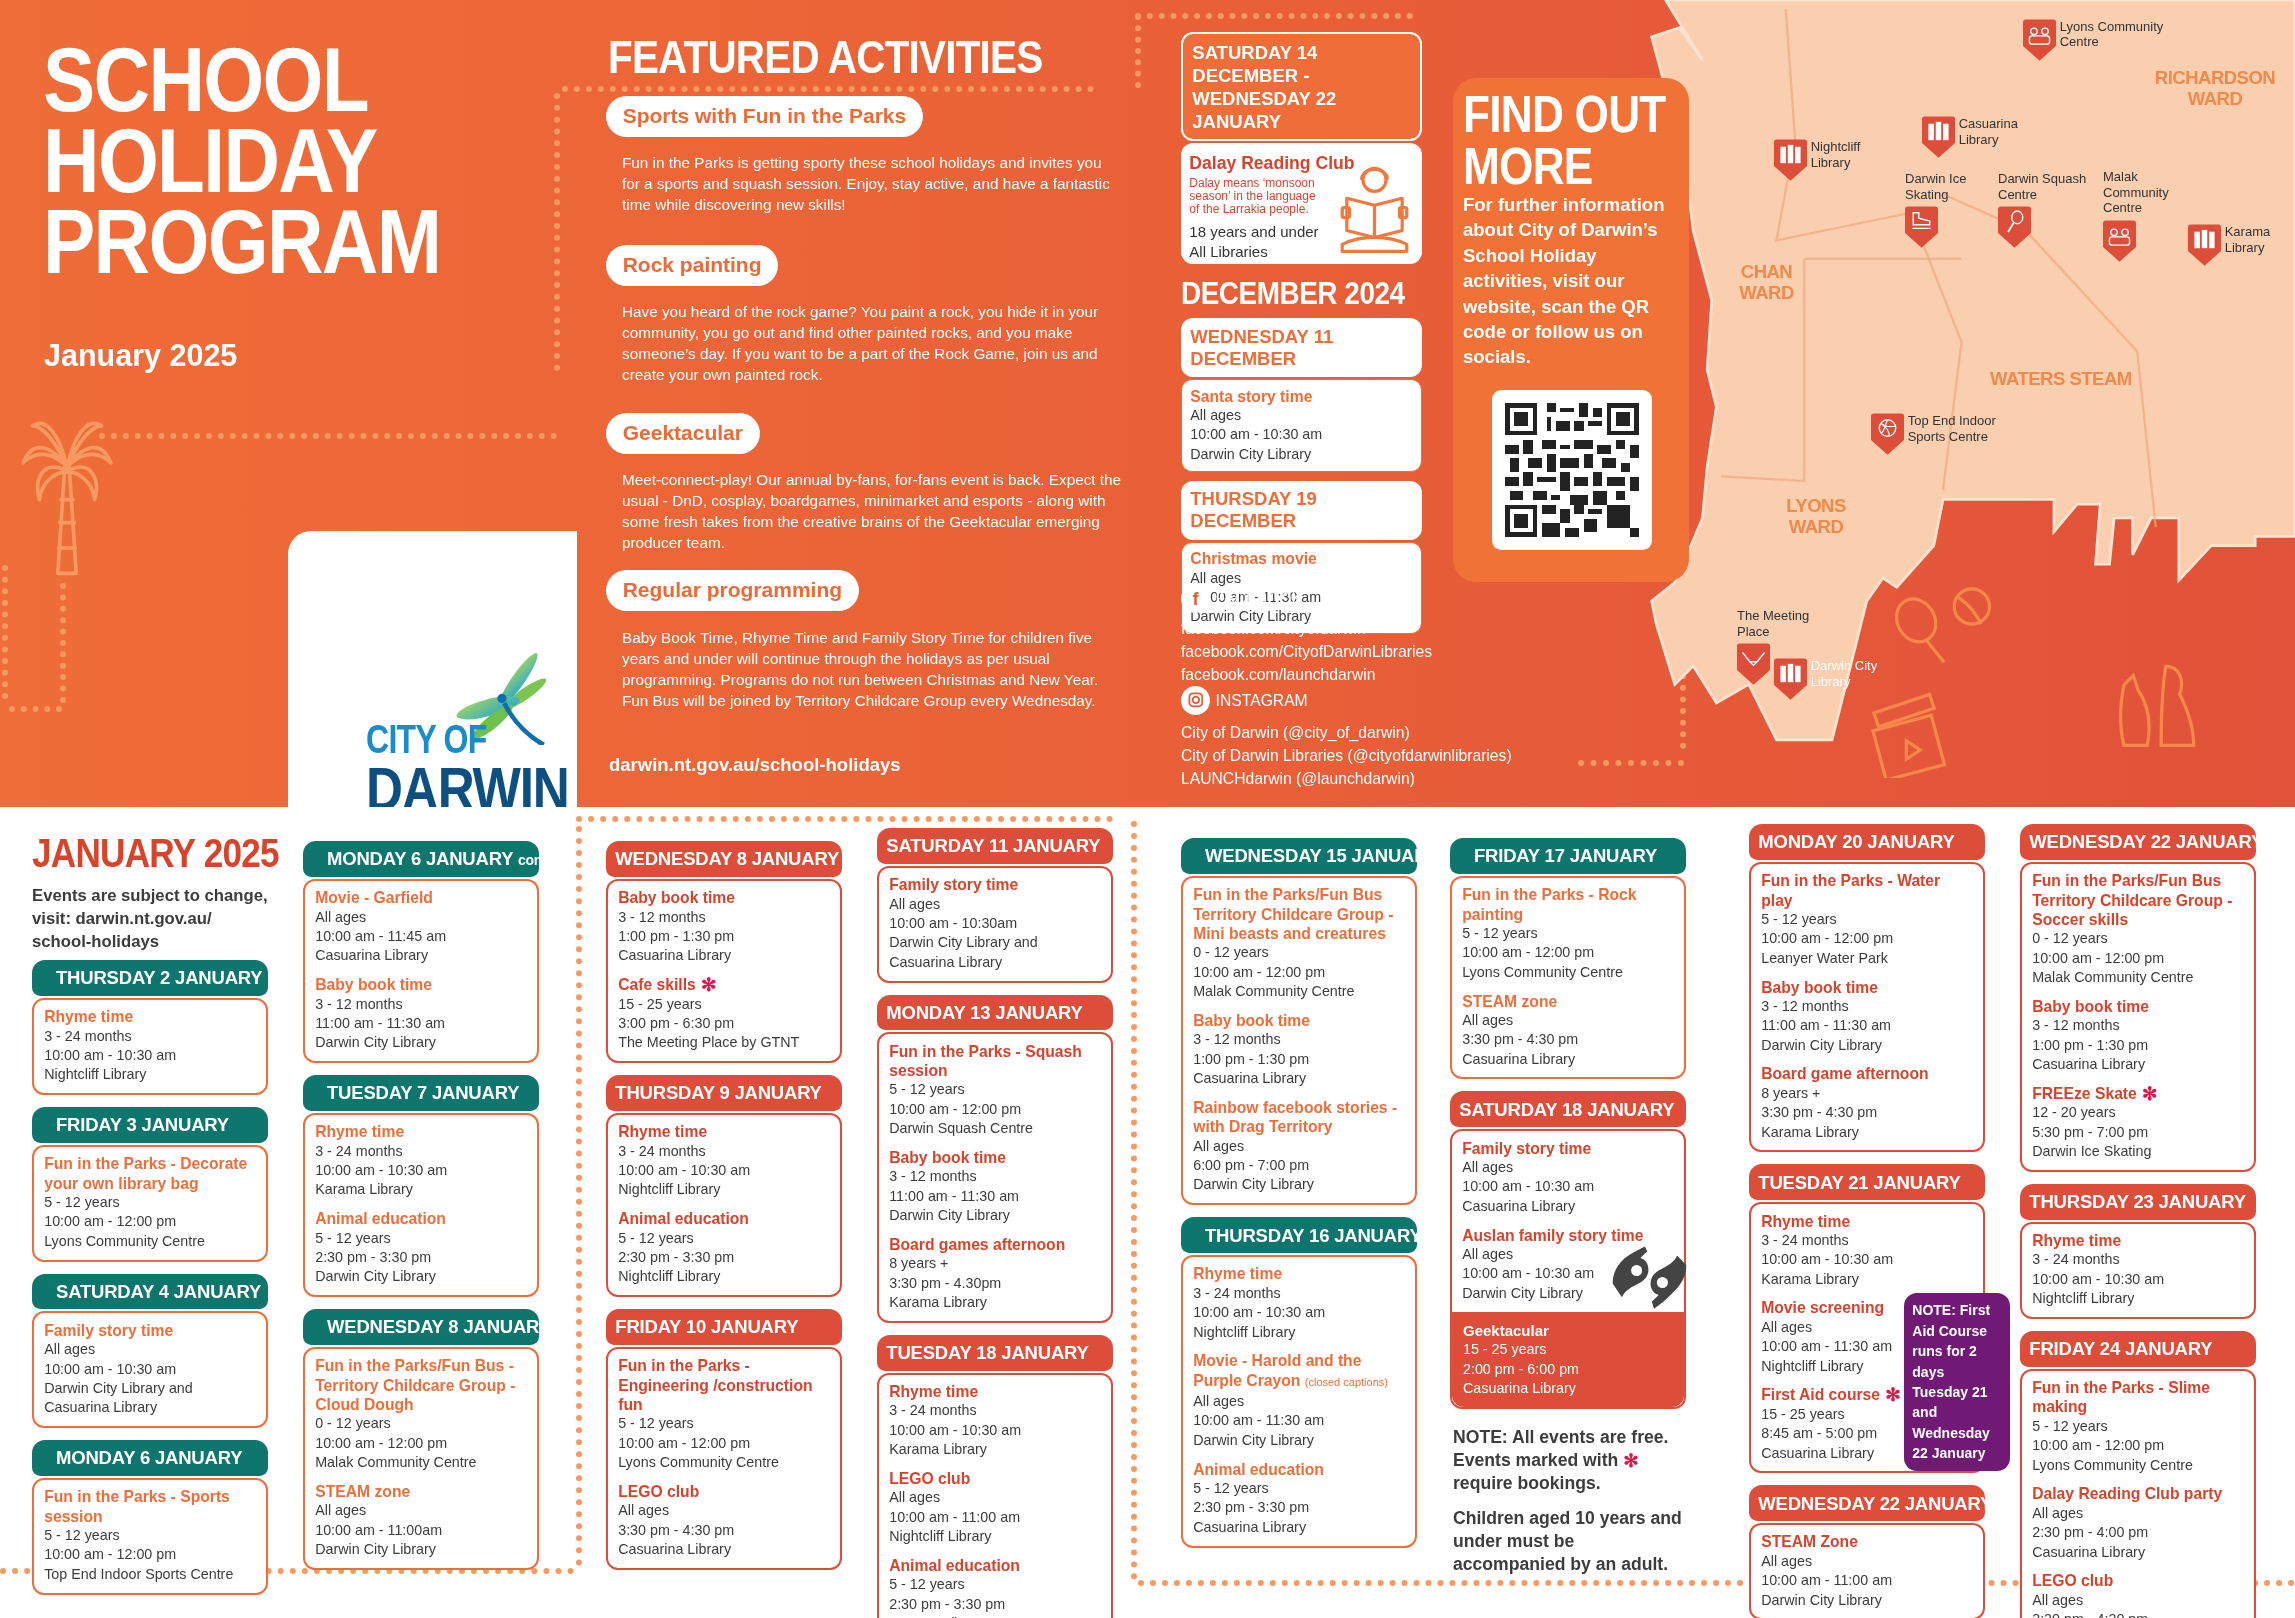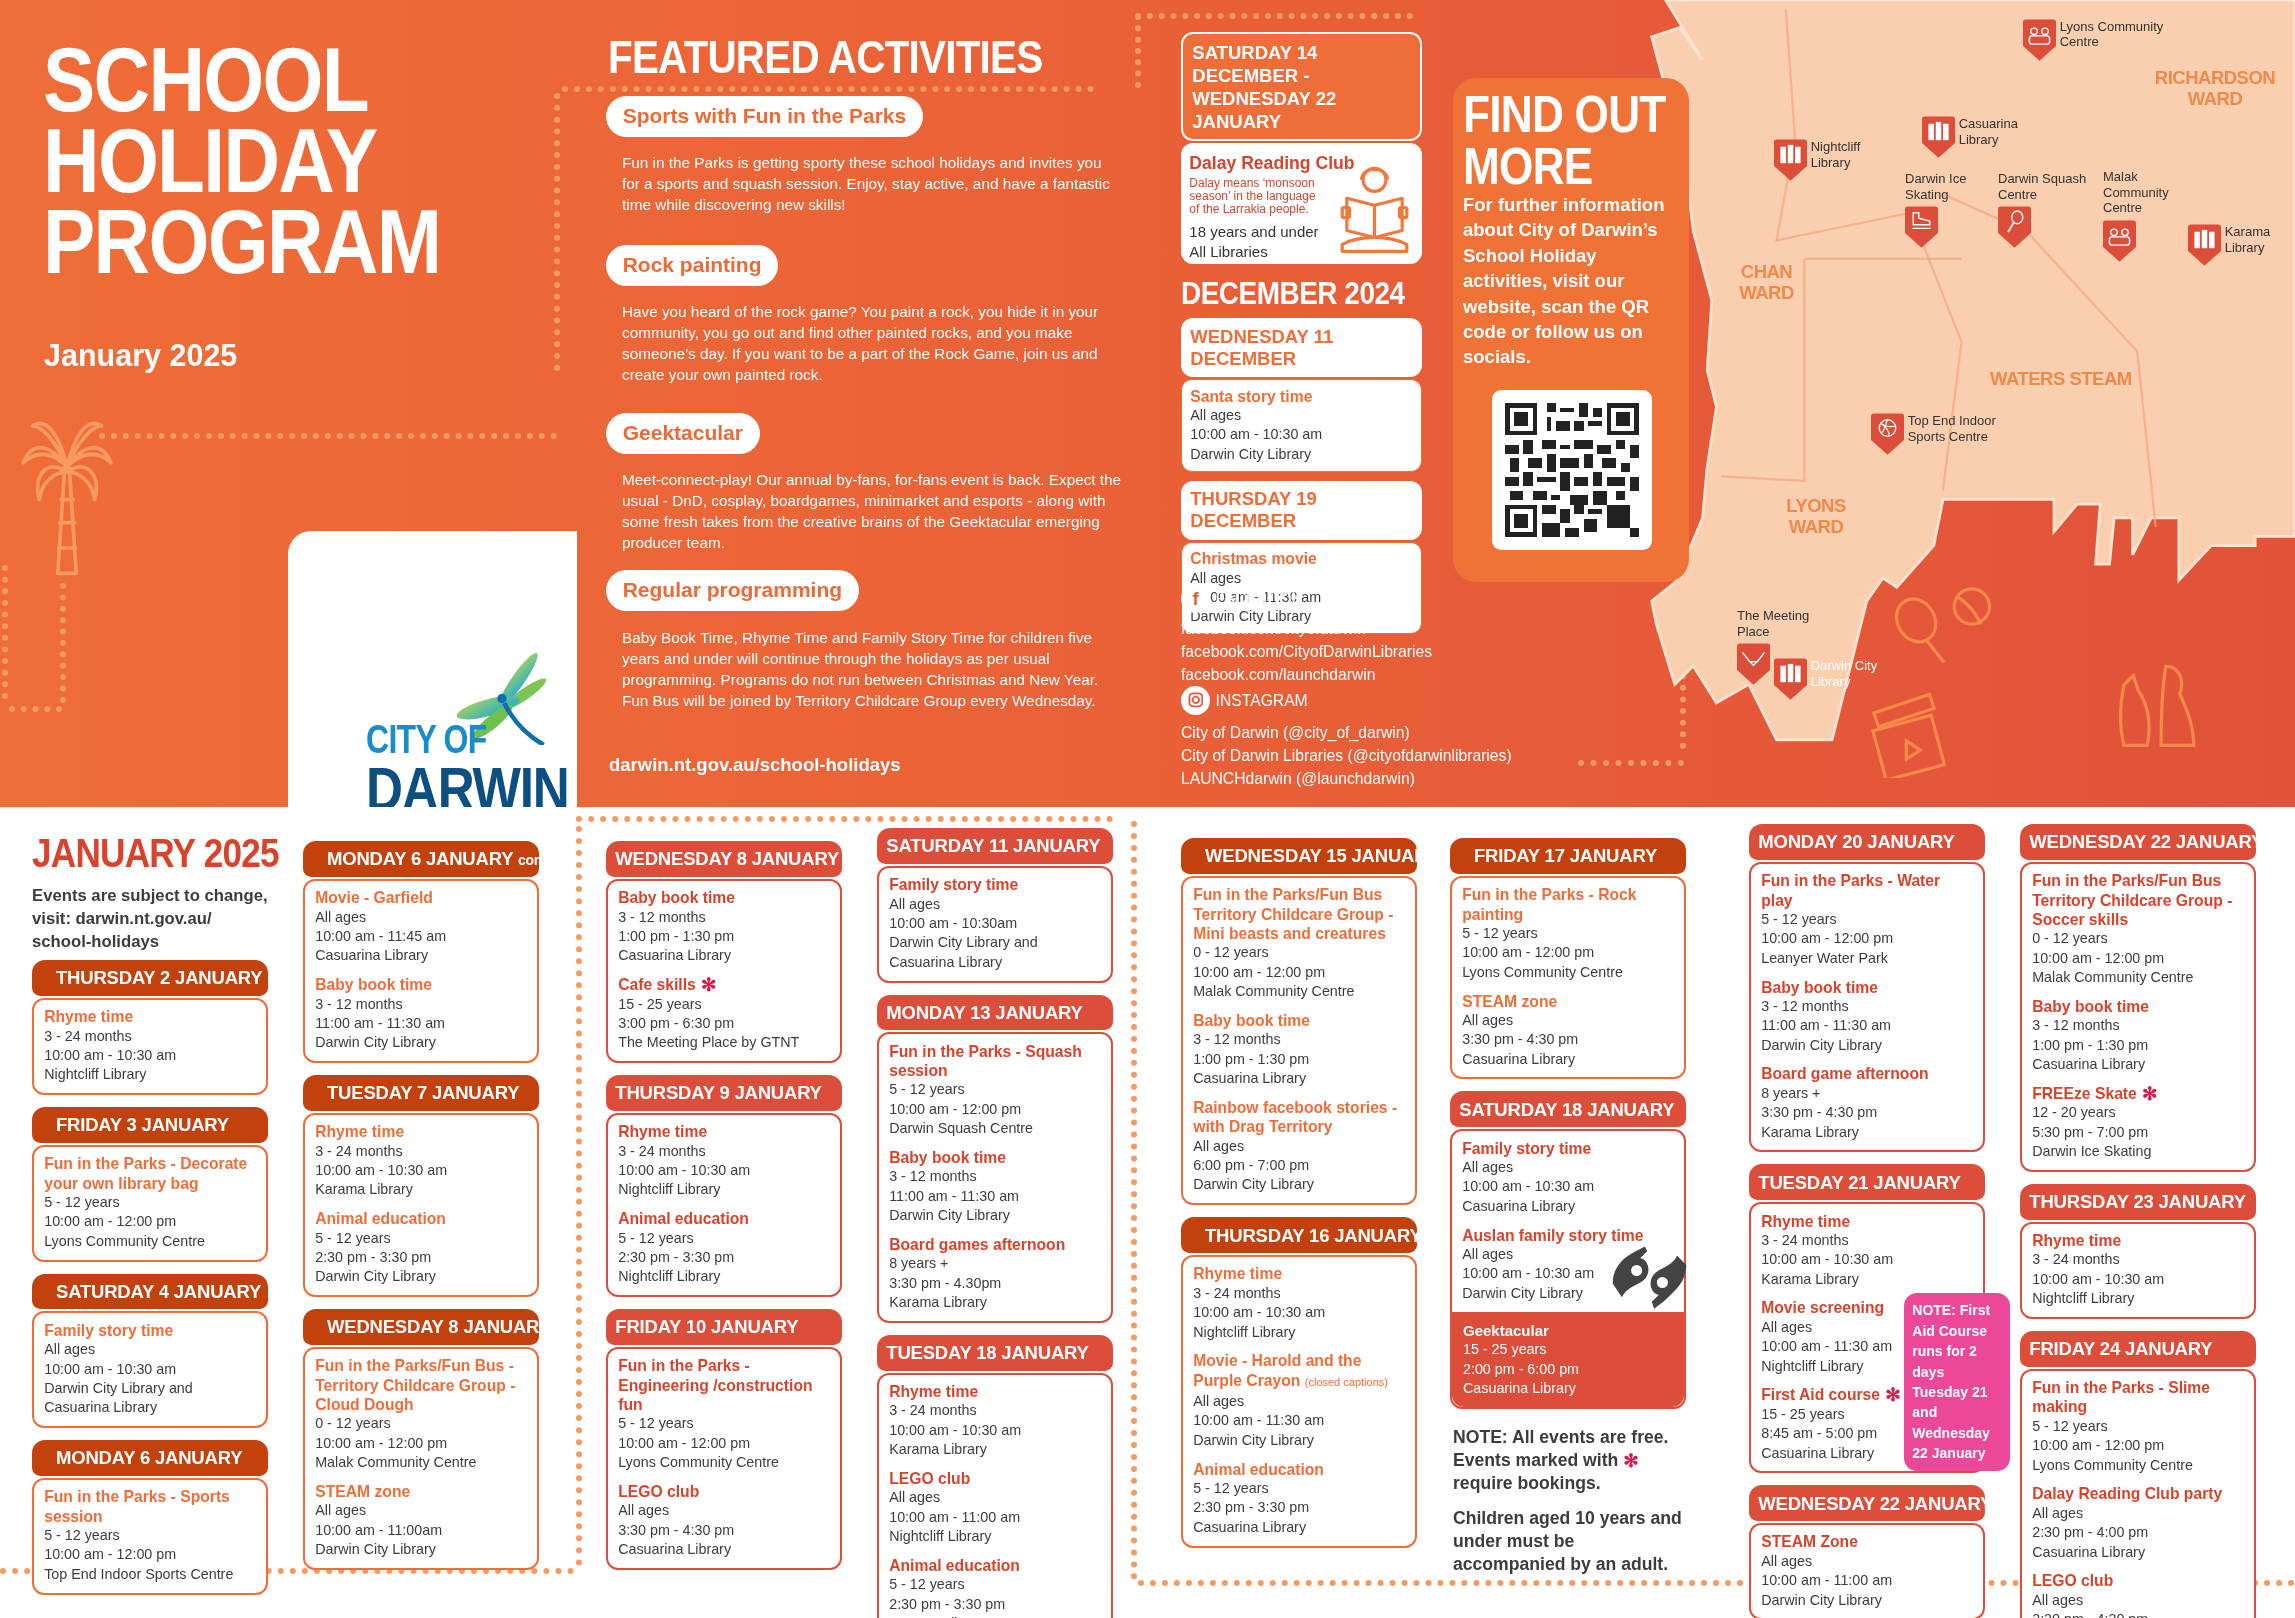--- a/index.html
+++ b/index.html
@@ -63,38 +63,38 @@
 
   
   .bottom { position: absolute; left: 0; top: 807px; width: 2295px; height: 811px; background: #fff; }
   .jan-title { position: absolute; left: 32px; top: 831px; color:#d9432c; font-weight:700; font-size: 40px; letter-spacing: -0.9px; transform: scaleX(0.88); transform-origin:left top; white-space: nowrap;}
   .jan-note { position: absolute; left: 32px; top: 884px; width: 241px; font-weight:700; font-size: 16.7px; line-height: 23px; color:#3c3c3c; }
 
   .col { position: absolute; width: 236px; }
   .day { margin-bottom: 12px; }
   .dh { color:#fff; font-weight:700; font-size: 18.5px; padding: 7.4px 9.3px 6.5px; border-radius: 13px 13px 8.3px 8.3px; white-space: nowrap; letter-spacing: -0.2px; }
   .dh .cont { font-size: 14px; }
-  .orange .dh { background:#c2410c;padding-left:24px; }
+  .orange .dh { background:#0f766e;padding-left:24px; }
   .red .dh { background:#dc4e3a; }
   .db { background:#fff; border: 2.3px solid; border-radius: 12px; padding: 7.4px 10.2px 8.3px; margin-top: 1.9px; }
   .orange .db { border-color:#ef6d38; }
   .red .db { border-color:#dc4e3a; }
   .ev { margin-bottom: 9.3px; }
   .ev:last-child { margin-bottom: 0; }
   .et { font-weight:700; font-size: 15.7px; line-height: 19.4px; }
   .orange .et { color:#ef6d38; }
   .red .et { color:#d9432c; }
   .ed { font-size: 14.3px; line-height: 19.4px; color:#3c3c3c; }
   .star { color: #d81b4a; font-size: 18.5px; vertical-align: top; }
   .small { font-size: 11px; font-weight: 400; }
   .geek-box { background:#dc4e3a; border-radius: 0 0 12px 12px; margin: 8.3px -10.2px -8.3px; padding: 8.3px 11px; color:#fff; }
   .geek-box .et { color:#fff; font-size: 15px; }
   .geek-box .ed { color:#fff; }
 
-  .note-first { position: absolute; left: 1904px; top: 1293px; width: 106px; background:#ec4899; color:#fff; font-weight:700; font-size: 14px; line-height: 20.4px; padding: 7.4px 8.3px; border-radius: 13px; }
+  .note-first { position: absolute; left: 1904px; top: 1293px; width: 106px; background:#701a75; color:#fff; font-weight:700; font-size: 14px; line-height: 20.4px; padding: 7.4px 8.3px; border-radius: 13px; }
   .note-bottom { position: absolute; left: 1453px; top: 1414px; width: 231px; font-weight:700; font-size: 17.6px; line-height: 23px; color:#3c3c3c;margin-top:12px; }
   .note-bottom p { margin-bottom: 12px; }
 </style>
 </head>
 <body>
 
 <div class="top">
 
   <div class="dots-v" style="left:554px;top:93px;height:278px;"></div>
   <div class="dots-h" style="left:562px;top:86px;width:532px;"></div>

